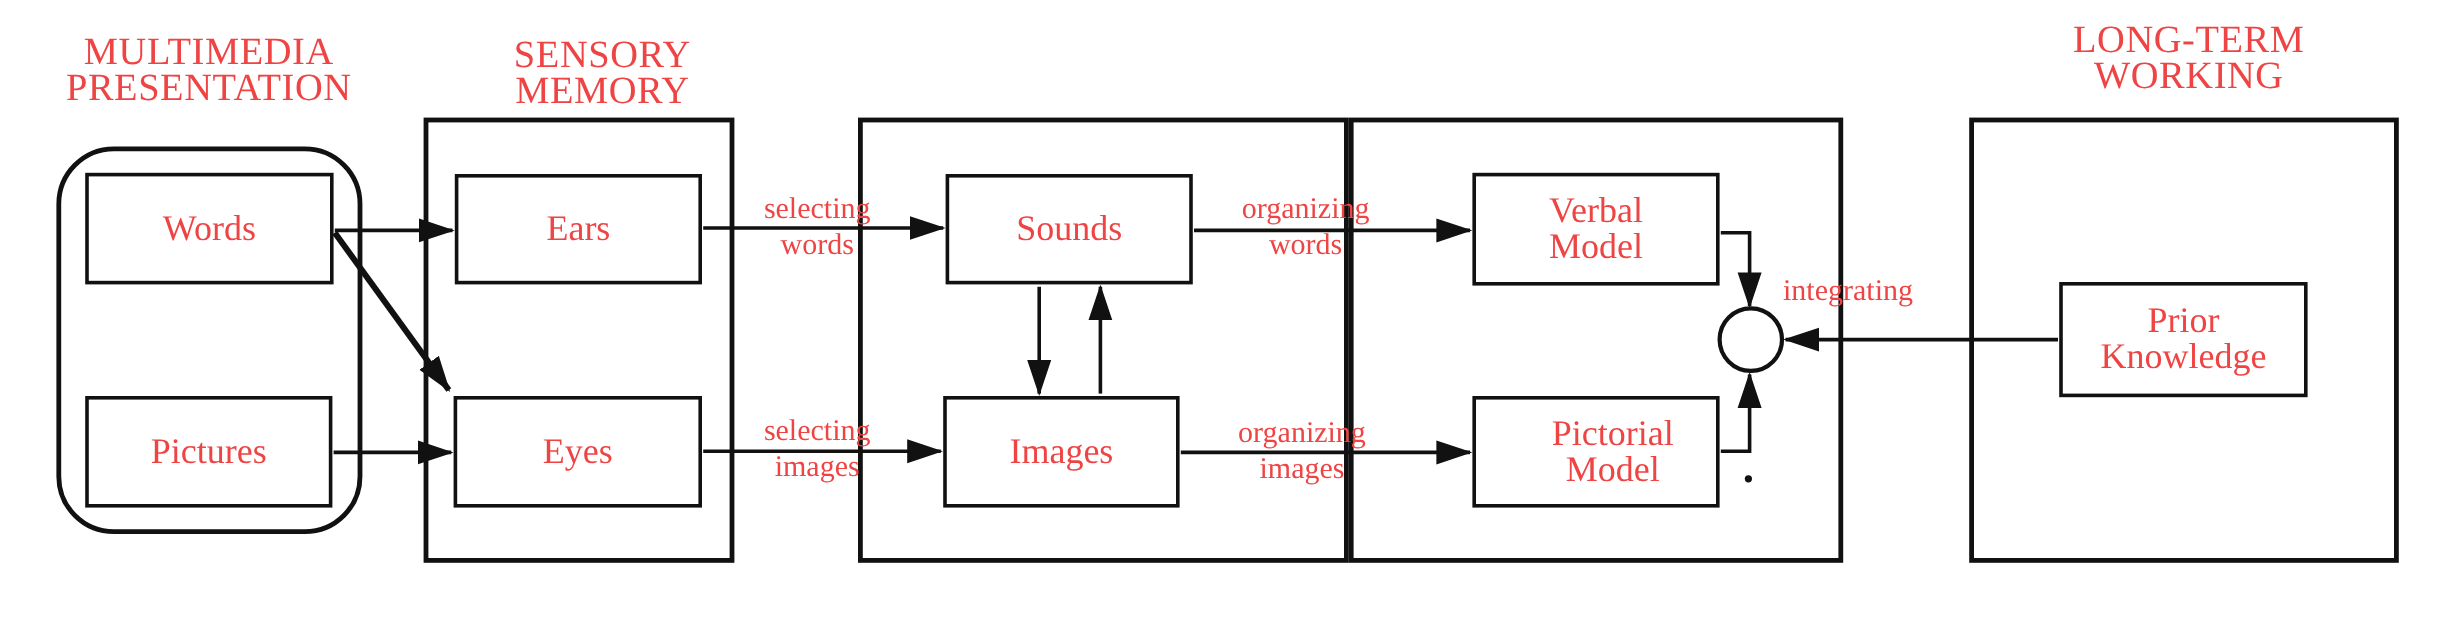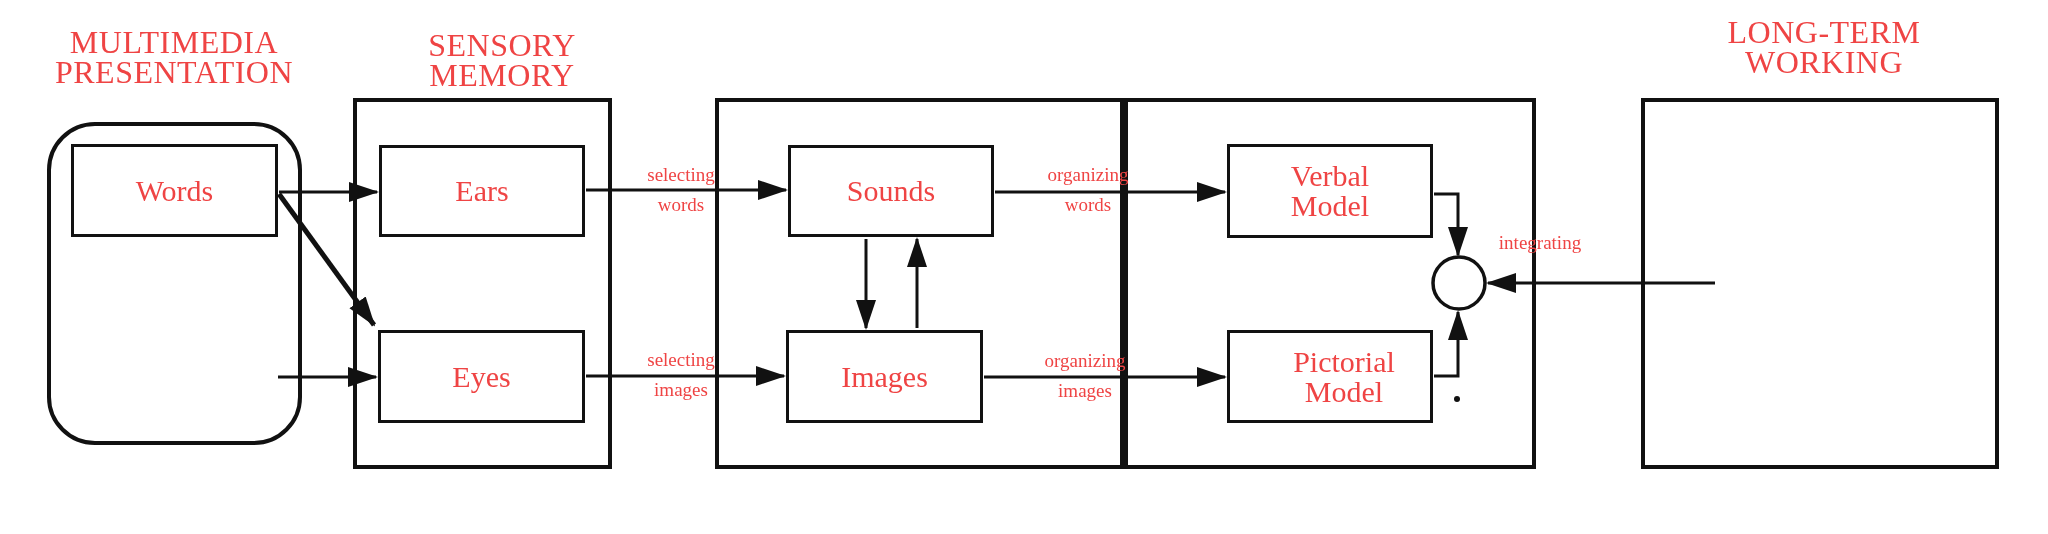--- a/index.html
+++ b/index.html
@@ -13,21 +13,21 @@
   }
   .frame{position:absolute;border:4px solid #111111;box-sizing:border-box;background:transparent;}
   .frame.rounded{border-radius:48px;}
   .node{
     position:absolute;border:3px solid #111111;box-sizing:border-box;background:#ffffff;
     display:flex;align-items:center;justify-content:center;text-align:center;
     font-size:30px;line-height:30px;white-space:pre-line;
   }
   .alabel{
     position:absolute;transform:translate(-50%,-50%);text-align:center;
-    font-size:19px;line-height:30px;white-space:pre-line;
+    font-size:25px;line-height:30px;white-space:pre-line;
   }
   svg.wires{position:absolute;left:0;top:0;pointer-events:none;}
 </style>
 </head>
 <body>
 
 <div id="stage">
 
   <div class="hdr" style="left:174px;top:27px;">MULTIMEDIA
 PRESENTATION</div>
@@ -36,28 +36,31 @@
   <div class="hdr" style="left:1824px;top:17px;">LONG-TERM
 WORKING</div>
 
   <div class="frame rounded" style="left:47px;top:122px;width:255px;height:323px;"></div>
   <div class="frame" style="left:353px;top:98px;width:259px;height:371px;"></div>
   <div class="frame" style="left:715px;top:98px;width:409px;height:371px;"></div>
   <div class="frame" style="left:1124px;top:98px;width:412px;height:371px;"></div>
   <div class="frame" style="left:1641px;top:98px;width:358px;height:371px;"></div>
 
   <div class="node" style="left:71px;top:144px;width:207px;height:93px;">Words</div>
+  <div class="node" style="left:71px;top:330px;width:206px;height:93px;">Pictures</div>
   <div class="node" style="left:379px;top:145px;width:206px;height:92px;">Ears</div>
   <div class="node" style="left:378px;top:330px;width:207px;height:93px;">Eyes</div>
   <div class="node" style="left:788px;top:145px;width:206px;height:92px;">Sounds</div>
   <div class="node" style="left:786px;top:330px;width:197px;height:93px;">Images</div>
   <div class="node" style="left:1227px;top:144px;width:206px;height:94px;text-align:right;">Verbal
 Model</div>
   <div class="node" style="left:1227px;top:330px;width:206px;height:93px;padding-left:28px;">Pictorial
 Model</div>
+  <div class="node" style="left:1716px;top:235px;width:207px;height:96px;">Prior
+Knowledge</div>
 
   <svg class="wires" width="2048" height="534" viewBox="0 0 2048 534">
     <defs>
       <marker id="ah" viewBox="0 0 30 22" refX="28" refY="11" markerWidth="30" markerHeight="22" orient="auto" markerUnits="userSpaceOnUse">
         <path d="M0,1 L30,11 L0,21 Z" fill="#111111"></path>
       </marker>
     </defs>
     <path d="M279,192 L377,192" stroke="#111111" stroke-width="3" fill="none" marker-end="url(#ah)"></path>
     <path d="M279,194 L374,325" stroke="#111111" stroke-width="5" fill="none" marker-end="url(#ah)"></path>
     <path d="M278,377 L376,377" stroke="#111111" stroke-width="3" fill="none" marker-end="url(#ah)"></path>

